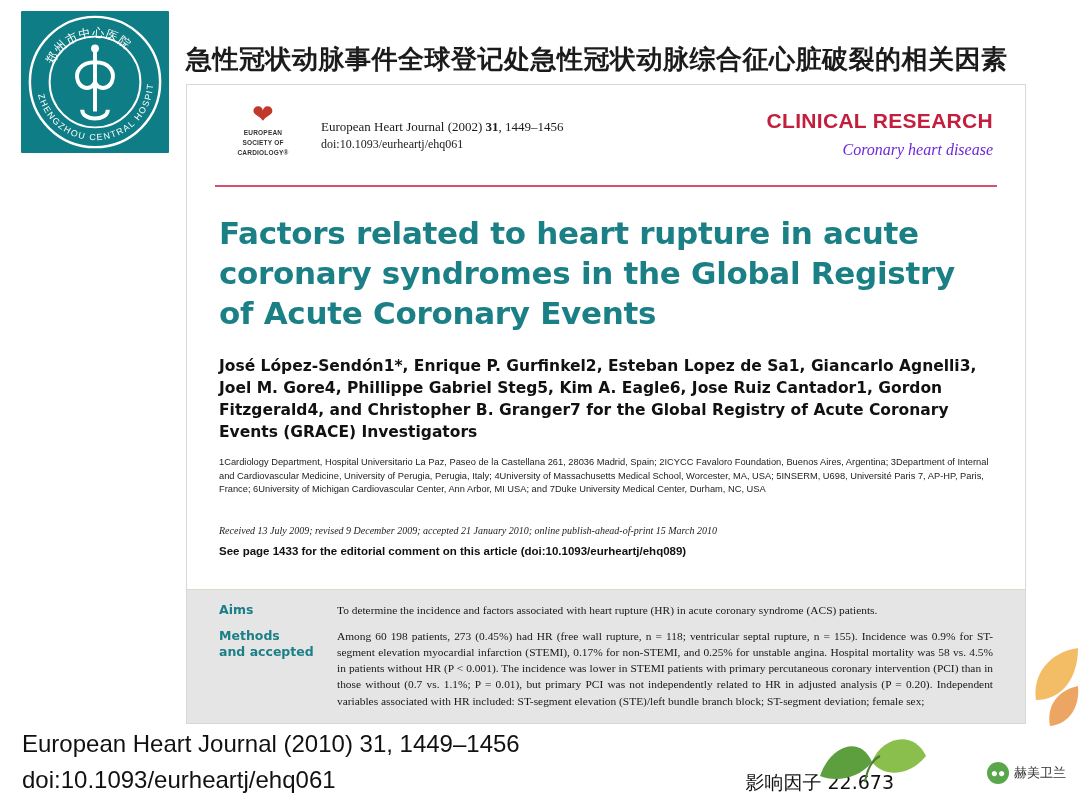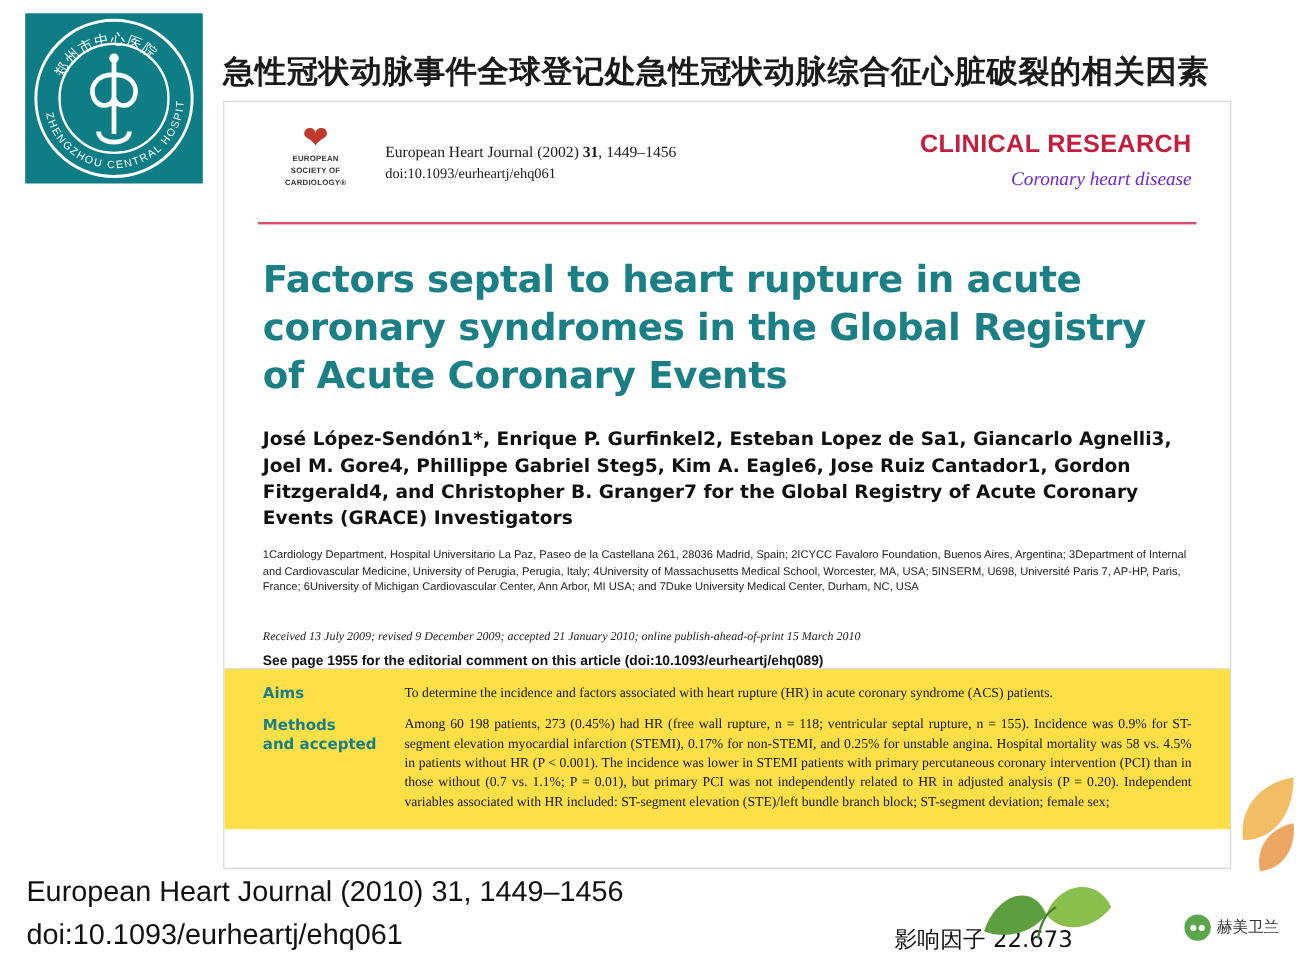--- a/index.html
+++ b/index.html
@@ -131,22 +131,22 @@
   .editorial {
     margin-top: 9px;
     font-size: 11.5px;
     font-weight: bold;
     color: #111;
     font-family: "Liberation Sans", sans-serif;
   }
 
   
   .abstract {
-    margin-top: 0;
-    background: #fde047;
+    margin-top: 32px;
+    background: #e5e5e5;
     border-top: 1px solid #dcdac6;
     padding: 12px 32px 14px 32px;
     display: flex;
   }
   .abs-col-l { width: 118px; flex: 0 0 118px; }
   .abs-col-r { flex: 1 1 auto; }
   .abs-label {
     font-size: 12.5px; font-weight: bold; color: #1b7f86;
     line-height: 16px;
     font-family: "DejaVu Sans", "Liberation Sans", sans-serif;
@@ -243,25 +243,25 @@
       <div class="esc-text">SOCIETY OF</div>
       <div class="esc-text">CARDIOLOGY®</div>
     </div>
     <div class="journal-line"><span>European Heart Journal (2002) </span><b>31</b><span>, 1449–1456</span></div>
     <div class="doi-line">doi:10.1093/eurheartj/ehq061</div>
     <div class="cr-title">CLINICAL RESEARCH</div>
     <div class="cr-sub">Coronary heart disease</div>
   </div>
 
   <div class="paper-body">
-    <div class="art-title">Factors septal to heart rupture in acute coronary syndromes in the Global Registry of Acute Coronary Events</div>
+    <div class="art-title">Factors related to heart rupture in acute coronary syndromes in the Global Registry of Acute Coronary Events</div>
     <div class="authors">José López-Sendón1*, Enrique P. Gurfinkel2, Esteban Lopez de Sa1, Giancarlo Agnelli3, Joel M. Gore4, Phillippe Gabriel Steg5, Kim A. Eagle6, Jose Ruiz Cantador1, Gordon Fitzgerald4, and Christopher B. Granger7 for the Global Registry of Acute Coronary Events (GRACE) Investigators</div>
     <div class="affil">1Cardiology Department, Hospital Universitario La Paz, Paseo de la Castellana 261, 28036 Madrid, Spain; 2ICYCC Favaloro Foundation, Buenos Aires, Argentina; 3Department of Internal and Cardiovascular Medicine, University of Perugia, Perugia, Italy; 4University of Massachusetts Medical School, Worcester, MA, USA; 5INSERM, U698, Université Paris 7, AP-HP, Paris, France; 6University of Michigan Cardiovascular Center, Ann Arbor, MI USA; and 7Duke University Medical Center, Durham, NC, USA</div>
     <div class="received">Received 13 July 2009; revised 9 December 2009; accepted 21 January 2010; online publish-ahead-of-print 15 March 2010</div>
-    <div class="editorial">See page 1955 for the editorial comment on this article (doi:10.1093/eurheartj/ehq089)</div>
+    <div class="editorial">See page 1433 for the editorial comment on this article (doi:10.1093/eurheartj/ehq089)</div>
   </div>
 
   <div class="abstract">
     <div class="abs-col-l">
       <div class="abs-label">Aims</div>
       <div class="abs-label second">Methods</div>
       <div class="abs-label">and accepted</div>
     </div>
     <div class="abs-col-r">
       <div class="abs-text">To determine the incidence and factors associated with heart rupture (HR) in acute coronary syndrome (ACS) patients.</div>

